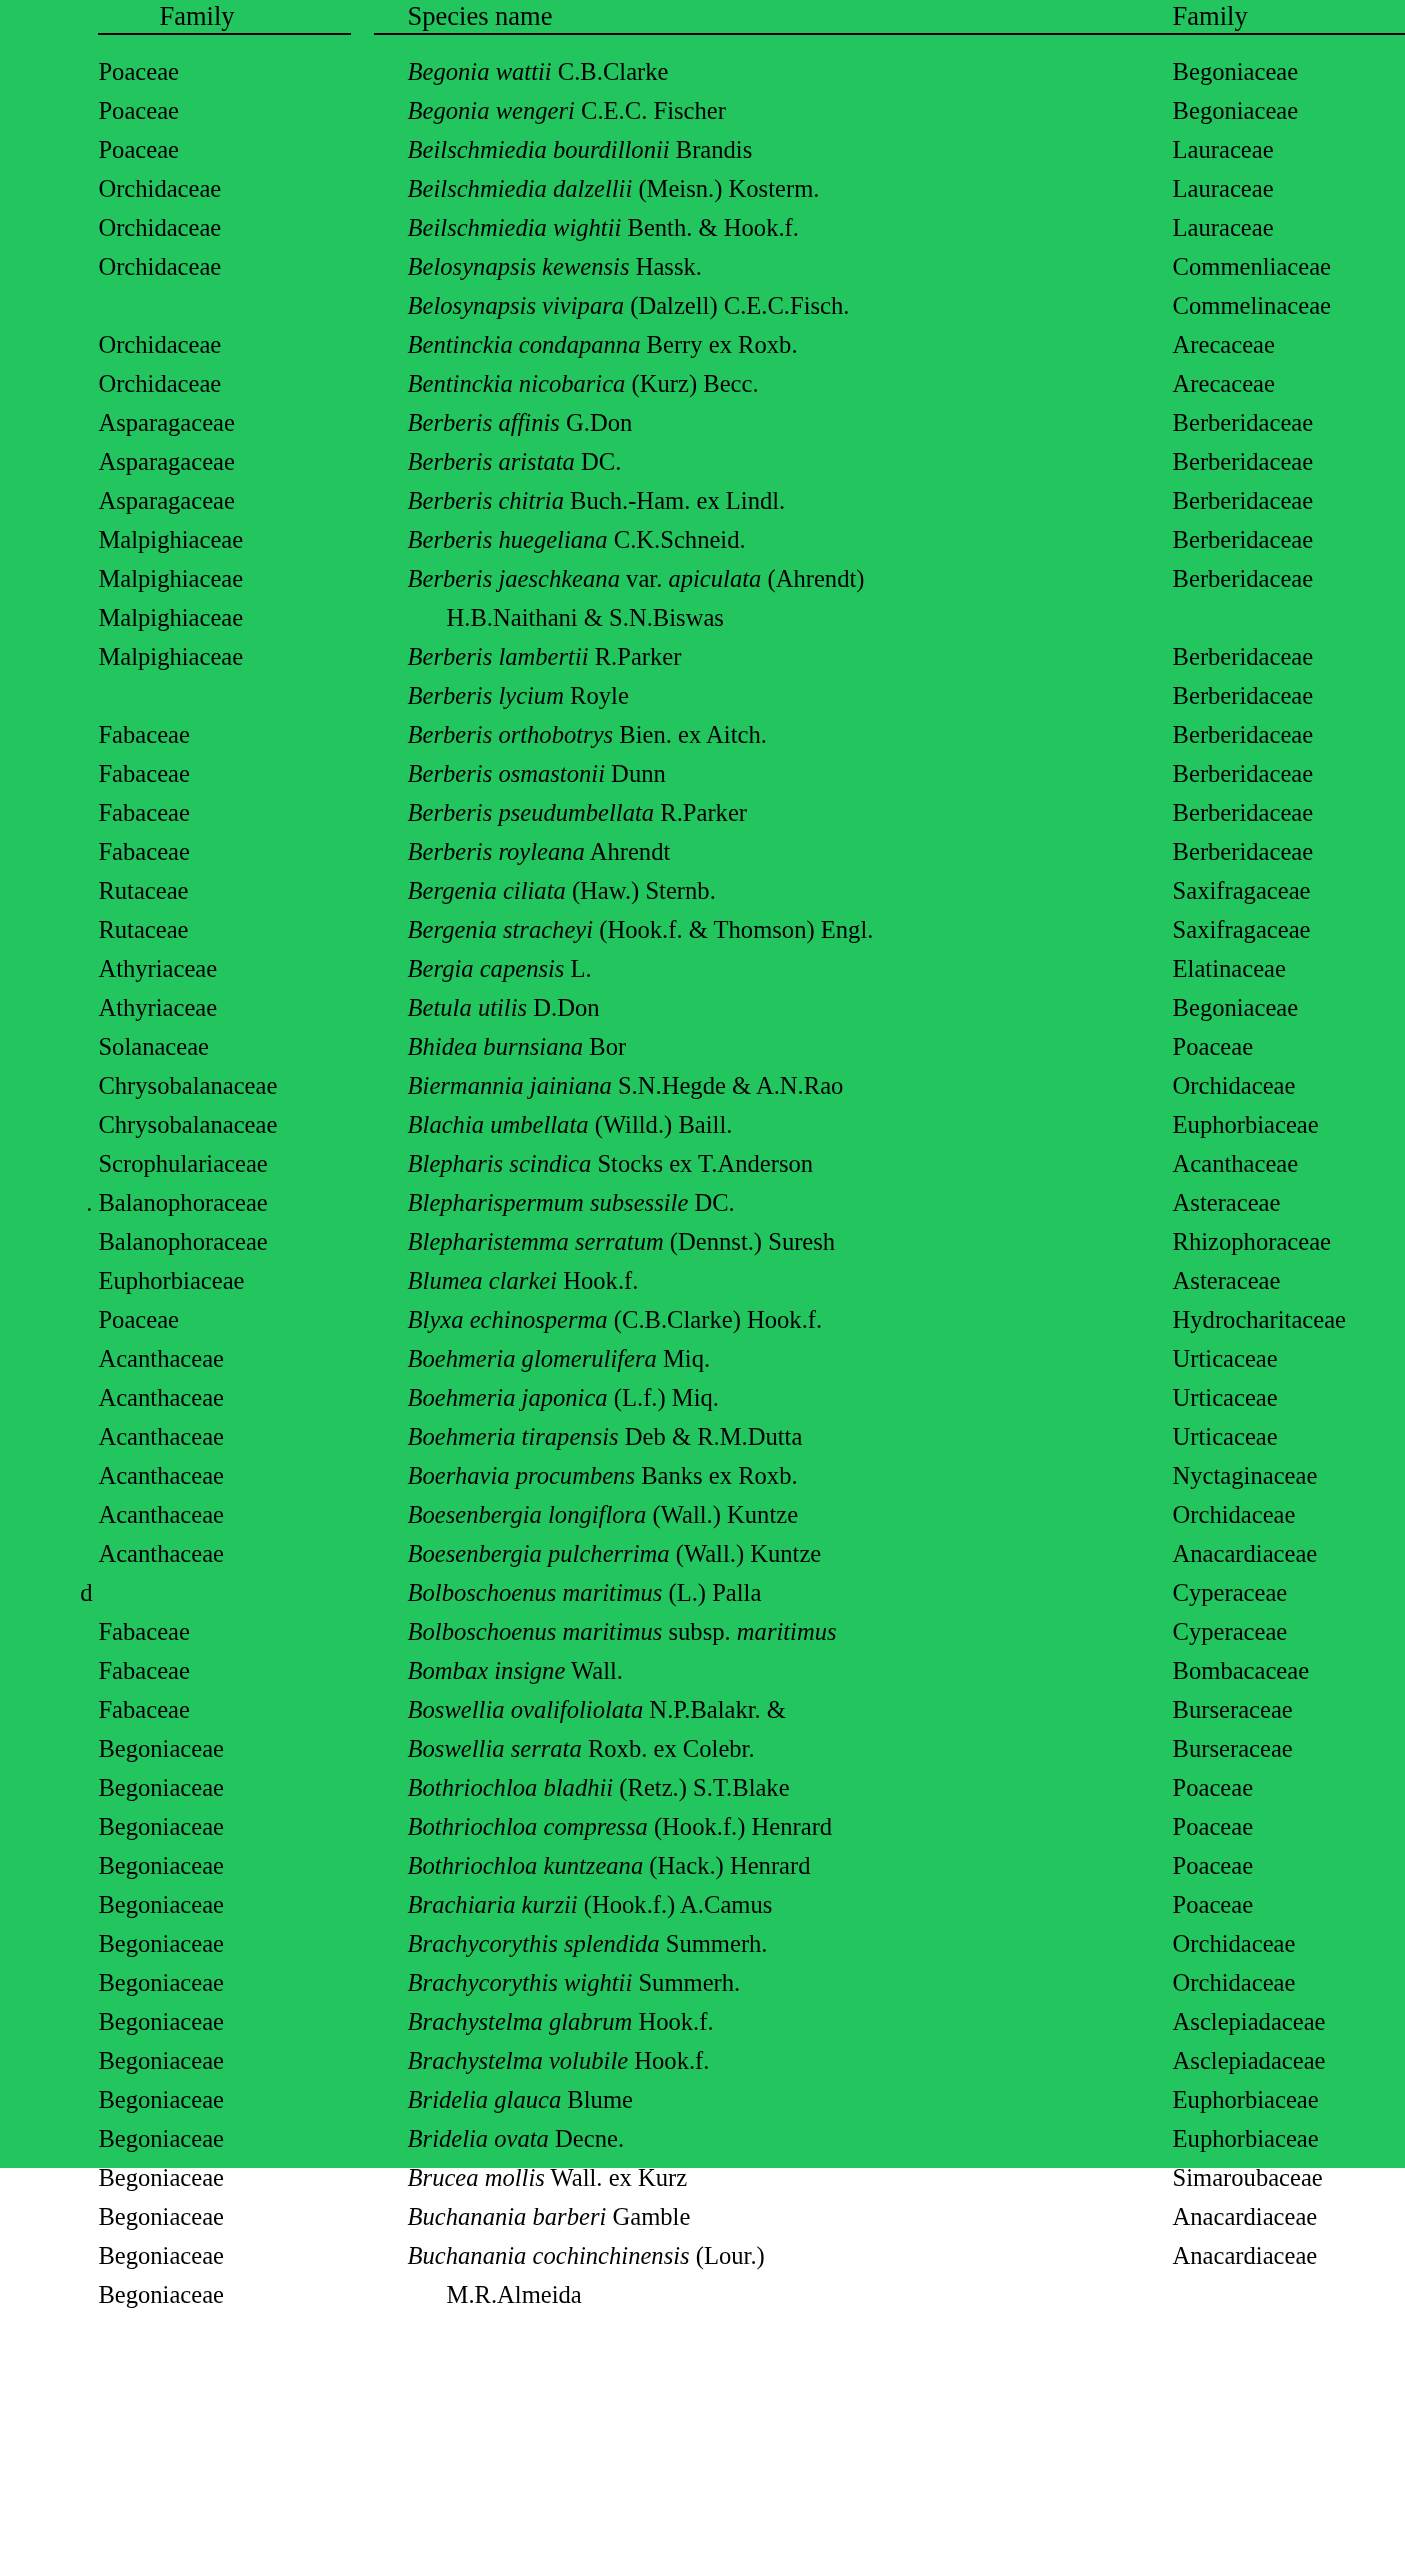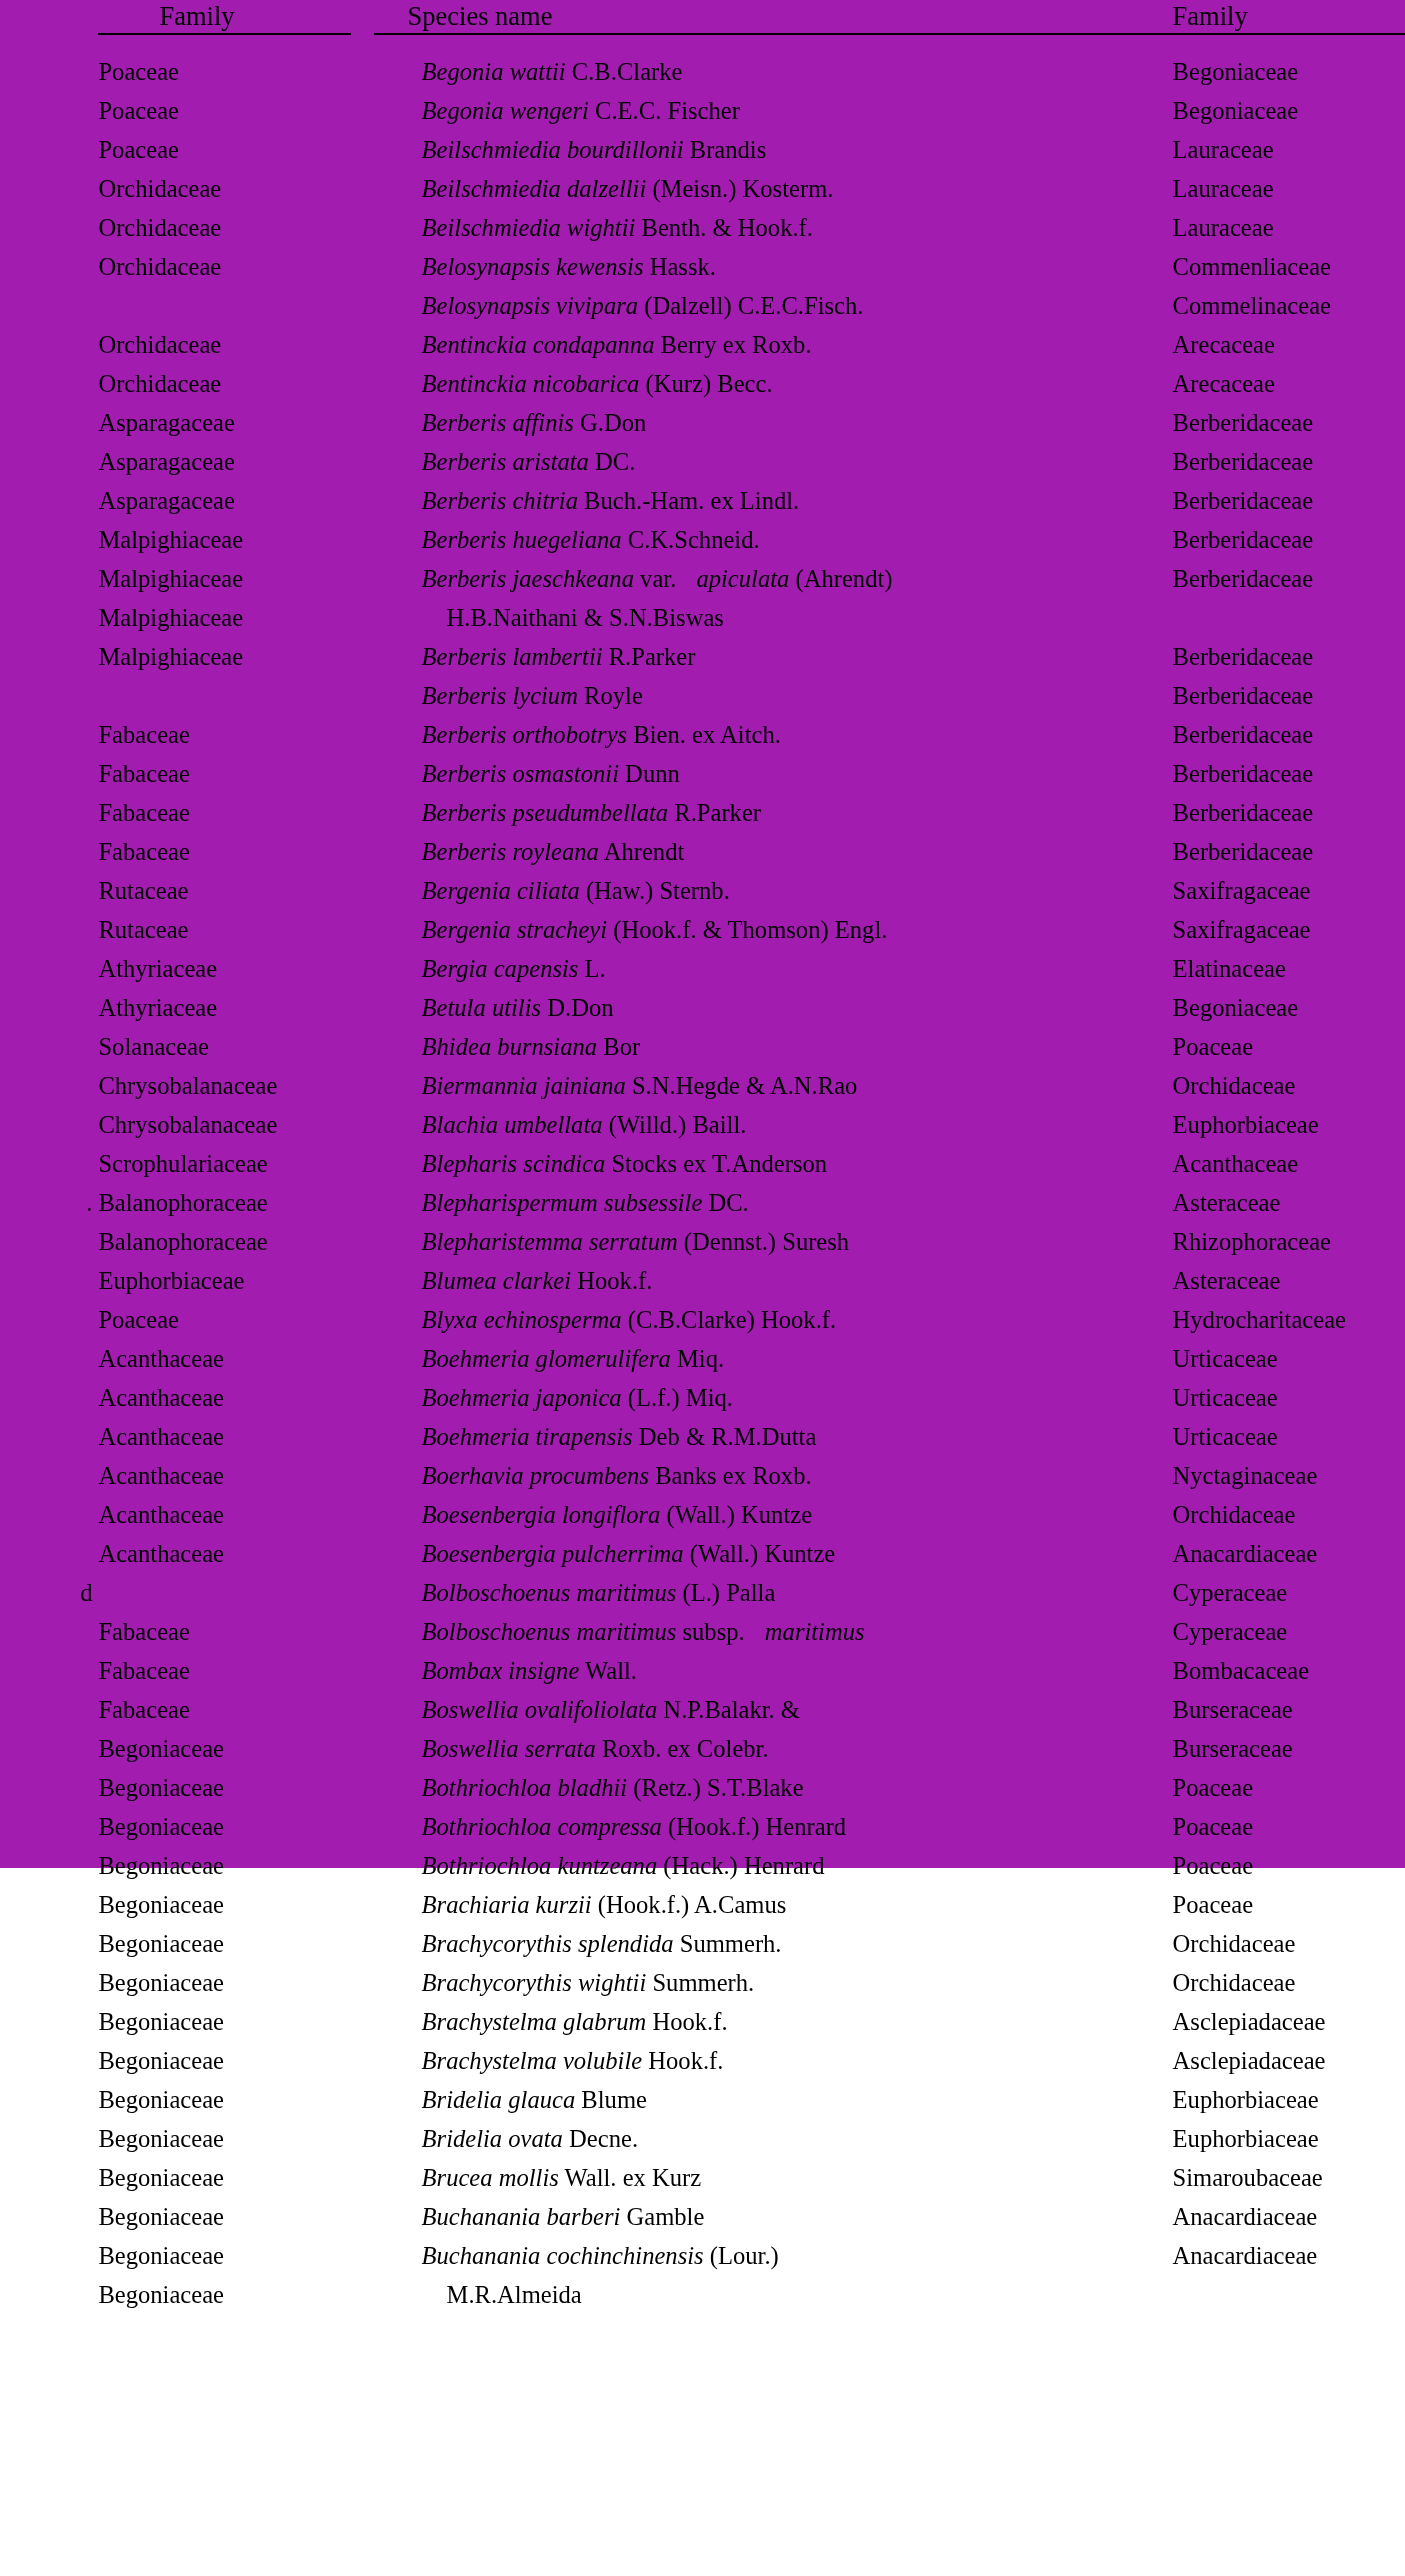--- a/index.html
+++ b/index.html
@@ -11,22 +11,22 @@
     width: 1405px;
     height: 2576px;
     font-family: "Liberation Serif", "DejaVu Serif", serif;
     color: #000000;
     overflow: hidden;
   }
 
   .page {
     position: relative;
     width: 1405px;
-    height: 1868px;
-    background: #a21caf;
+    height: 2168px;
+    background: #22c55e;
   }
 
   
   .col-leftfrag { width: 98px; }
   .col-family-a { width: 265px; }
   .col-species  { width: 707px; }
   .col-family-b { width: 329px; }
 
   
   table.index-table {
@@ -78,21 +78,21 @@
     text-align: right;
     padding-right: 5.9px !important;
     font-size: 24.6px;
   }
   .cell-family-a { padding-left: 0px !important; }
   .cell-species  { padding-left: 43px !important; }
   .cell-family-b { padding-left: 98px !important; }
 
   .indent-cont { padding-left: 82px !important; }
 
-  i { font-style: italic; margin-left: 14px; }
+  i { font-style: italic; }
   .up { font-style: normal; margin-top: 8px; }
 </style>
 </head>
 <body>
 
 <div class="page">
   <table class="index-table">
     <colgroup>
       <col class="col-leftfrag">
       <col class="col-family-a">

